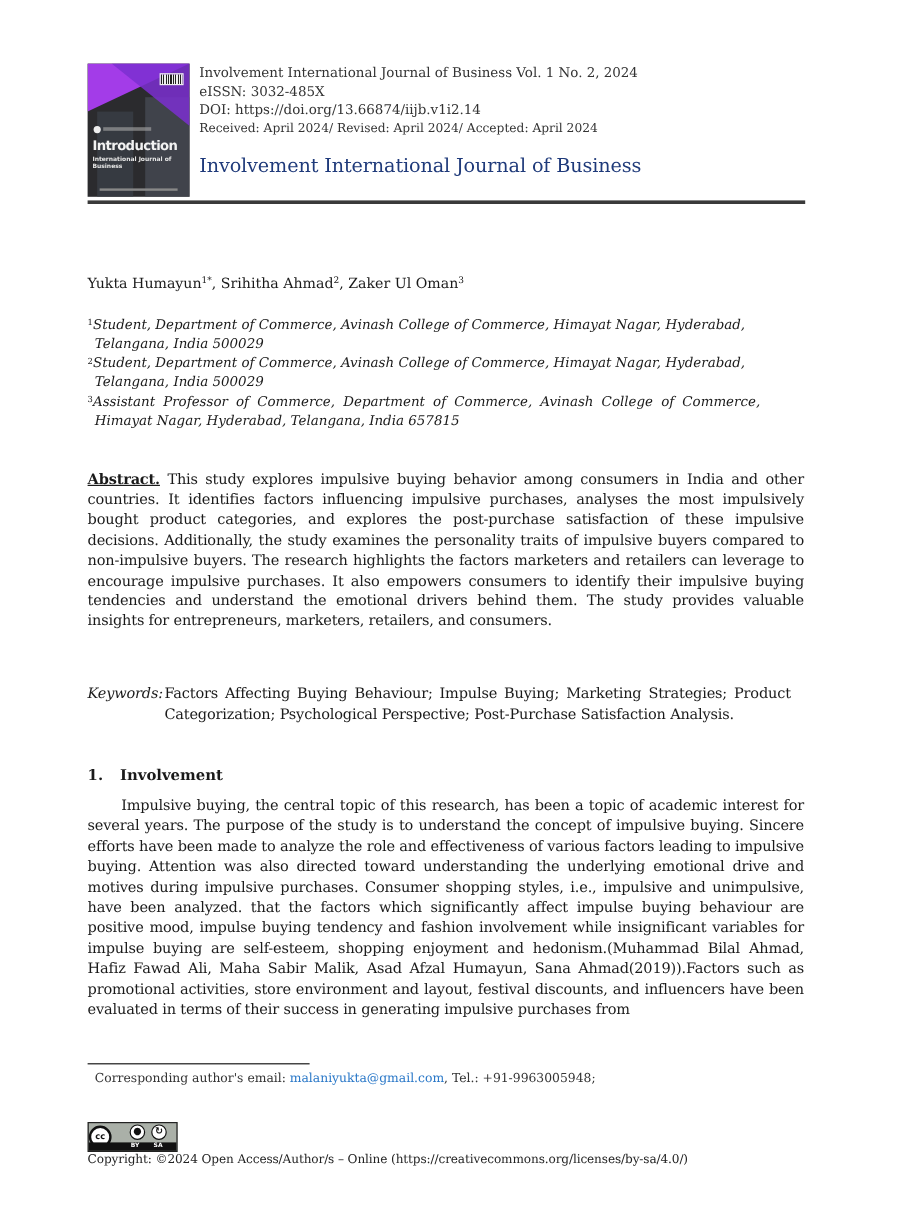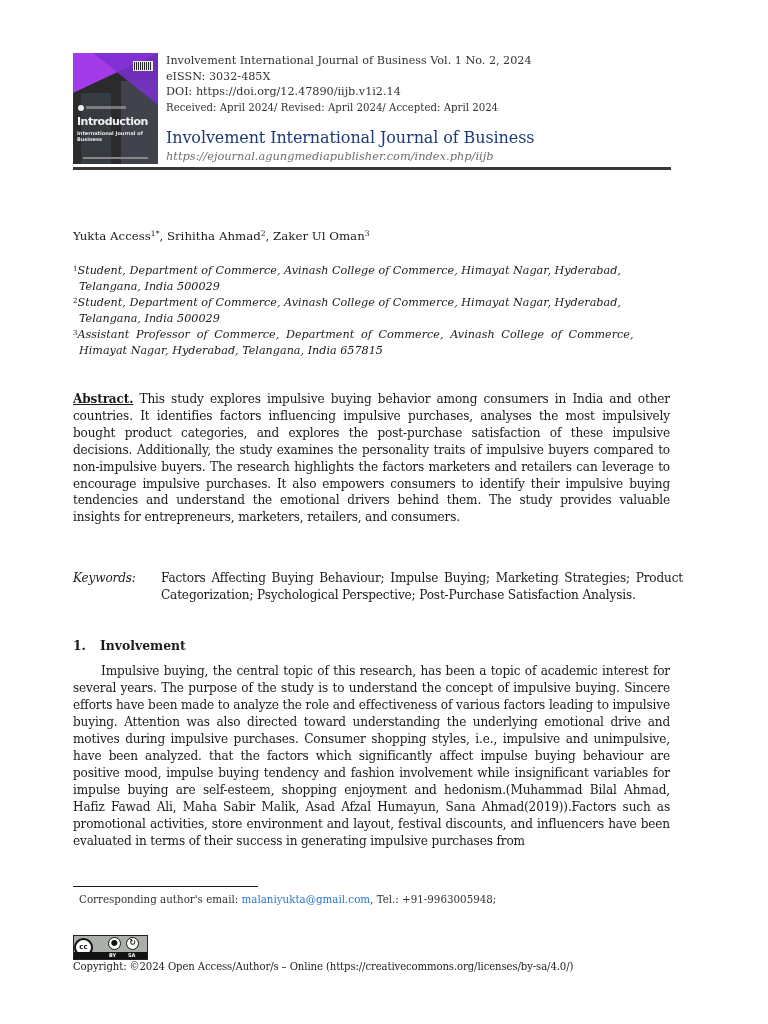--- a/index.html
+++ b/index.html
@@ -39,21 +39,21 @@
     .affils { position: absolute; left: 73px; top: 262px; width: 600px; font-size: 11.2px; font-style: italic; line-height: 15.5px; }
     .affil { position: relative; padding-left: 6px; text-indent: -6px; }
     .affil sup { font-size: 7px; vertical-align: 3px; font-style: normal; }
 
     
     .abstract { position: absolute; left: 73px; top: 391px; width: 597px; font-size: 12.1px; line-height: 16.9px; text-align: justify; letter-spacing: -0.15px; }
     .abstract b { font-weight: bold; text-decoration: underline; }
 
     .keywords { position: absolute; left: 73px; top: 570px; width: 597px; font-size: 12.1px; line-height: 17px; letter-spacing: -0.15px; }
     .kw-label { position: absolute; left: 0; top: 0; font-style: italic; }
-    .kw-text { position: absolute; left: 88px; top: 0; width: 522px; text-align: justify; text-align-last: left; }
+    .kw-text { position: absolute; left: 64px; top: 0; width: 522px; text-align: justify; text-align-last: left; }
 
     .section { position: absolute; left: 73px; top: 638px; font-size: 12.4px; font-weight: bold; white-space: nowrap; }
     .section .num { display: inline-block; width: 27px; }
 
     .intro { position: absolute; left: 73px; top: 663px; width: 597px; font-size: 12.1px; line-height: 16.95px; text-align: justify; text-indent: 28px; letter-spacing: -0.15px; }
 
     
     .fnrule { position: absolute; left: 73px; top: 886px; width: 185px; height: 1px; background: #1a1a1a; }
     .footnote { position: absolute; left: 79px; top: 893px; font-size: 10.3px; color: #333; white-space: nowrap; }
     .footnote .email { color: #2a78c8; }
@@ -90,31 +90,30 @@
       <div class="sub">
         <div>International Journal of</div>
         <div>Business</div>
       </div>
       <div class="foot"></div>
     </div>
 
     <div class="meta">
       <div class="l">Involvement International Journal of Business Vol. 1 No. 2, 2024</div>
       <div class="l">eISSN: 3032-485X</div>
-      <div class="l">DOI: https://doi.org/12.47890/iijb.v1i2.14</div>
+      <div class="l">DOI: https://doi.org/13.66874/iijb.v1i2.14</div>
       <div class="l small">Received: April 2024/ Revised: April 2024/ Accepted: April 2024</div>
     </div>
     <div class="jtitle">Involvement International Journal of Business</div>
-    <div class="jurl">https://ejournal.agungmediapublisher.com/index.php/iijb</div>
   </div>
   <div class="hrule"></div>
 
 
   <div class="authors">
-    <span>Yukta Access</span><sup>1*</sup><span>, </span><span>Srihitha Ahmad</span><sup>2</sup><span>, </span><span>Zaker Ul Oman</span><sup>3</sup>
+    <span>Yukta Humayun</span><sup>1*</sup><span>, </span><span>Srihitha Ahmad</span><sup>2</sup><span>, </span><span>Zaker Ul Oman</span><sup>3</sup>
   </div>
 
   <div class="affils">
     <div class="affil">
       <div><sup>1</sup><span>Student, Department of Commerce, Avinash College of Commerce, Himayat Nagar,  Hyderabad,</span></div>
       <div style="padding-left:6px">Telangana, India 500029</div>
     </div>
     <div class="affil">
       <div><sup>2</sup><span>Student, Department of Commerce, Avinash College of Commerce, Himayat Nagar, Hyderabad,</span></div>
       <div style="padding-left:6px">Telangana, India 500029</div>

